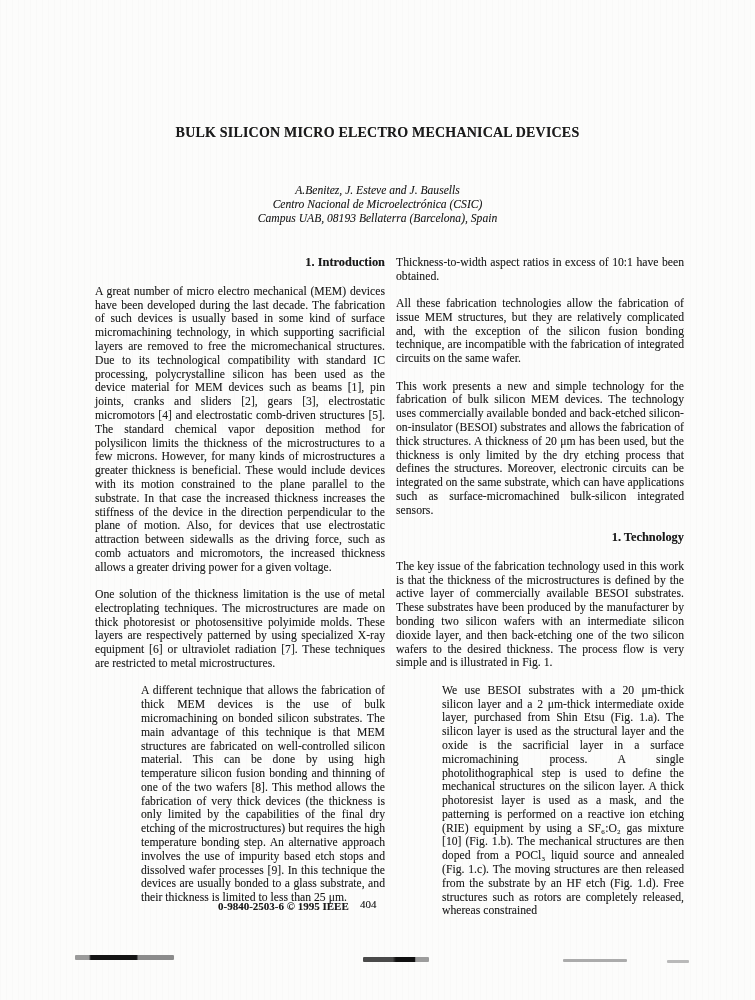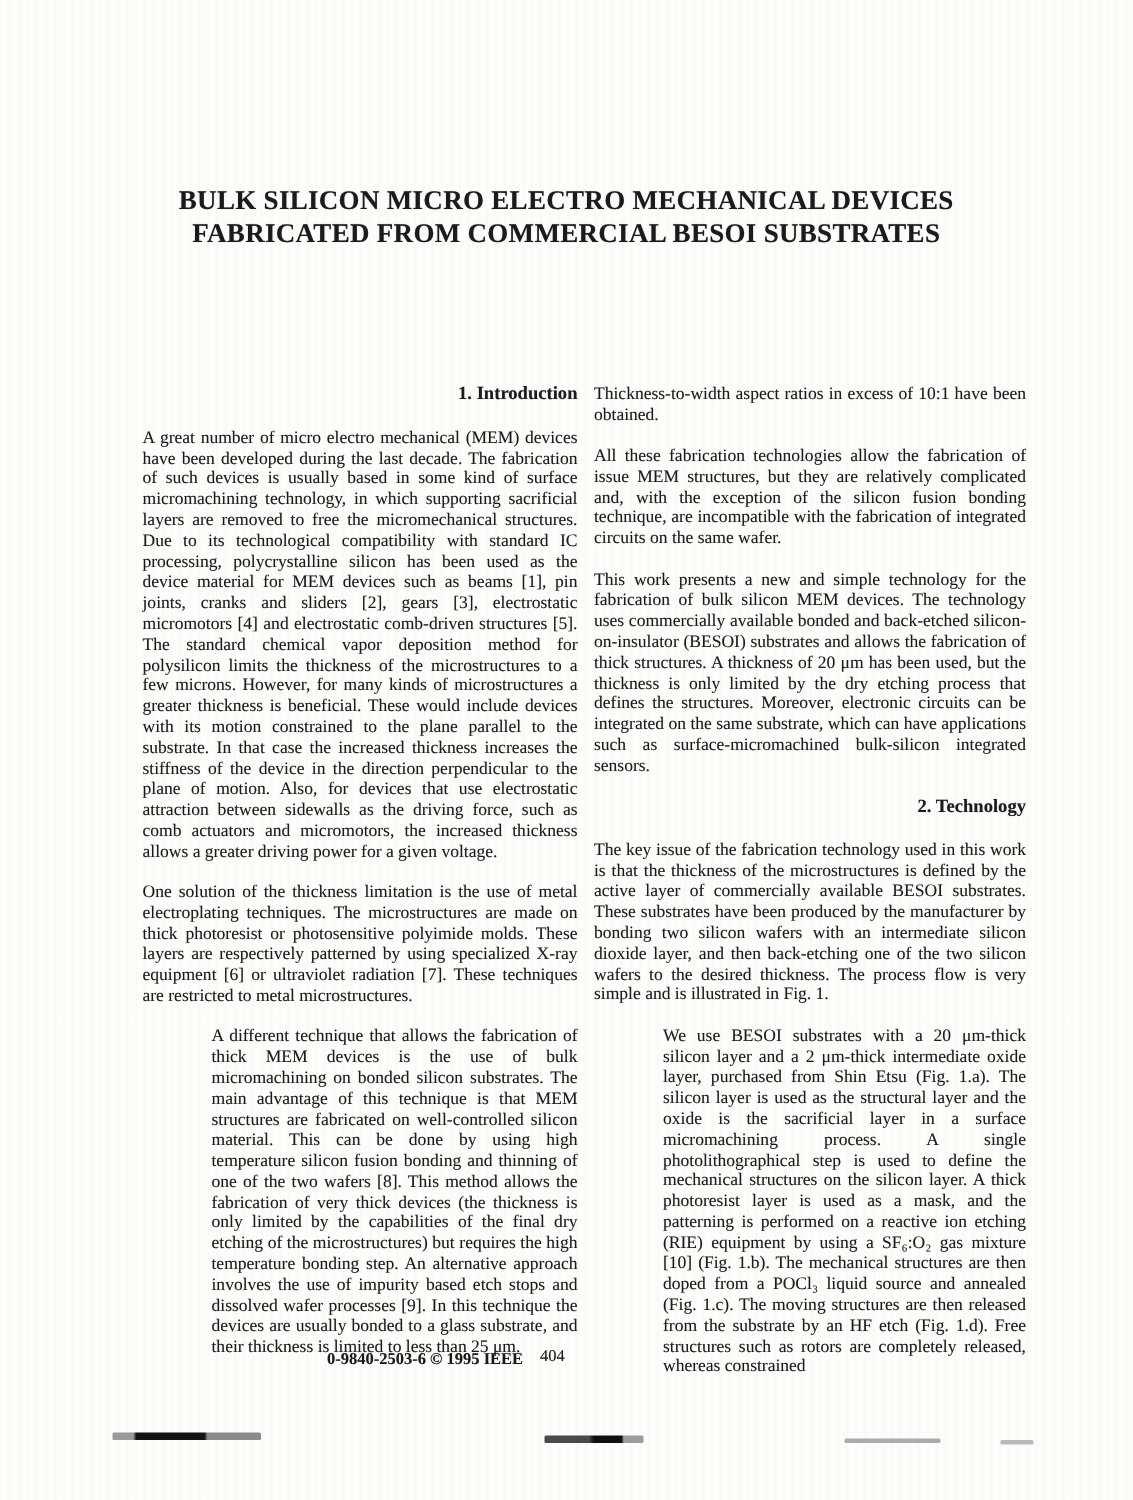--- a/index.html
+++ b/index.html
@@ -10,21 +10,21 @@
     background-image:repeating-linear-gradient(90deg, rgba(70,70,70,0.015) 0 1px, rgba(0,0,0,0) 1px 6px);
     font-family:"Liberation Serif","DejaVu Serif",serif;
     color:#1b1b1b;
     overflow:hidden;
   }
   .title-block{
     position:absolute;top:122px;left:0;width:755px;
     text-align:center;
   }
   .title-line{
-    font-size:18px;font-weight:bold;line-height:22px;
+    font-size:14px;font-weight:bold;line-height:22px;
     letter-spacing:0.2px;
     text-shadow:0 0 0.6px rgba(10,10,10,0.45);
   }
   .author-block{
     position:absolute;top:184px;left:0;width:755px;
     text-align:center;font-style:italic;
     font-size:11.6px;line-height:13.8px;
     text-shadow:0 0 0.5px rgba(10,10,10,0.3);
   }
   .col{
@@ -61,36 +61,40 @@
   .artifact-3{left:563px;top:959px;width:64px;height:3px;background:#ababab;}
   .artifact-4{left:667px;top:960px;width:22px;height:3px;background:#b9b9b9;}
 </style>
 </head>
 <body>
 
 <div class="page">
 
   <div class="title-block">
     <div class="title-line">BULK SILICON MICRO ELECTRO MECHANICAL DEVICES</div>
-    <div class="title-line">FABRICATED FROM COMMERCIAL BESOI SUBSTRATES</div>
   </div>
 
+  <div class="author-block">
+    <div>A.Benitez, J. Esteve and J. Bausells</div>
+    <div>Centro Nacional de Microelectrónica (CSIC)</div>
+    <div>Campus UAB, 08193 Bellaterra (Barcelona), Spain</div>
+  </div>
 
   <div class="col col-left">
     <div class="sec-heading">1. Introduction</div>
     <p>A great number of micro electro mechanical (MEM) devices have been developed during the last decade. The fabrication of such devices is usually based in some kind of surface micromachining technology, in which supporting sacrificial layers are removed to free the micromechanical structures. Due to its technological compatibility with standard IC processing, polycrystalline silicon has been used as the device material for MEM devices such as beams [1], pin joints, cranks and sliders [2], gears [3], electrostatic micromotors [4] and electrostatic comb-driven structures [5]. The standard chemical vapor deposition method for polysilicon limits the thickness of the microstructures to a few microns. However, for many kinds of microstructures a greater thickness is beneficial. These would include devices with its motion constrained to the plane parallel to the substrate. In that case the increased thickness increases the stiffness of the device in the direction perpendicular to the plane of motion. Also, for devices that use electrostatic attraction between sidewalls as the driving force, such as comb actuators and micromotors, the increased thickness allows a greater driving power for a given voltage.</p>
     <p>One solution of the thickness limitation is the use of metal electroplating techniques. The microstructures are made on thick photoresist or photosensitive polyimide molds. These layers are respectively patterned by using specialized X-ray equipment [6] or ultraviolet radiation [7]. These techniques are restricted to metal microstructures.</p>
     <p>A different technique that allows the fabrication of thick MEM devices is the use of bulk micromachining on bonded silicon substrates. The main advantage of this technique is that MEM structures are fabricated on well-controlled silicon material. This can be done by using high temperature silicon fusion bonding and thinning of one of the two wafers [8]. This method allows the fabrication of very thick devices (the thickness is only limited by the capabilities of the final dry etching of the microstructures) but requires the high temperature bonding step. An alternative approach involves the use of impurity based etch stops and dissolved wafer processes [9]. In this technique the devices are usually bonded to a glass substrate, and their thickness is limited to less than 25 μm.</p>
   </div>
 
   <div class="col col-right">
     <p>Thickness-to-width aspect ratios in excess of 10:1 have been obtained.</p>
     <p>All these fabrication technologies allow the fabrication of issue MEM structures, but they are relatively complicated and, with the exception of the silicon fusion bonding technique, are incompatible with the fabrication of integrated circuits on the same wafer.</p>
     <p>This work presents a new and simple technology for the fabrication of bulk silicon MEM devices. The technology uses commercially available bonded and back-etched silicon-on-insulator (BESOI) substrates and allows the fabrication of thick structures. A thickness of 20 μm has been used, but the thickness is only limited by the dry etching process that defines the structures. Moreover, electronic circuits can be integrated on the same substrate, which can have applications such as surface-micromachined bulk-silicon integrated sensors.</p>
-    <div class="sec-heading mid">2. Technology</div>
+    <div class="sec-heading mid">1. Technology</div>
     <p>The key issue of the fabrication technology used in this work is that the thickness of the microstructures is defined by the active layer of commercially available BESOI substrates. These substrates have been produced by the manufacturer by bonding two silicon wafers with an intermediate silicon dioxide layer, and then back-etching one of the two silicon wafers to the desired thickness. The process flow is very simple and is illustrated in Fig. 1.</p>
     <p>We use BESOI substrates with a 20 μm-thick silicon layer and a 2 μm-thick intermediate oxide layer, purchased from Shin Etsu (Fig. 1.a). The silicon layer is used as the structural layer and the oxide is the sacrificial layer in a surface micromachining process. A single photolithographical step is used to define the mechanical structures on the silicon layer. A thick photoresist layer is used as a mask, and the patterning is performed on a reactive ion etching (RIE) equipment by using a SF₆:O₂ gas mixture [10] (Fig. 1.b). The mechanical structures are then doped from a POCl₃ liquid source and annealed (Fig. 1.c). The moving structures are then released from the substrate by an HF etch (Fig. 1.d). Free structures such as rotors are completely released, whereas constrained</p>
   </div>
 
   <div class="footer-isbn">0-9840-2503-6 © 1995 IEEE</div>
   <div class="footer-page">404</div>
 
   <div class="artifact artifact-1"></div>
   <div class="artifact artifact-2"></div>
   <div class="artifact artifact-3"></div>

